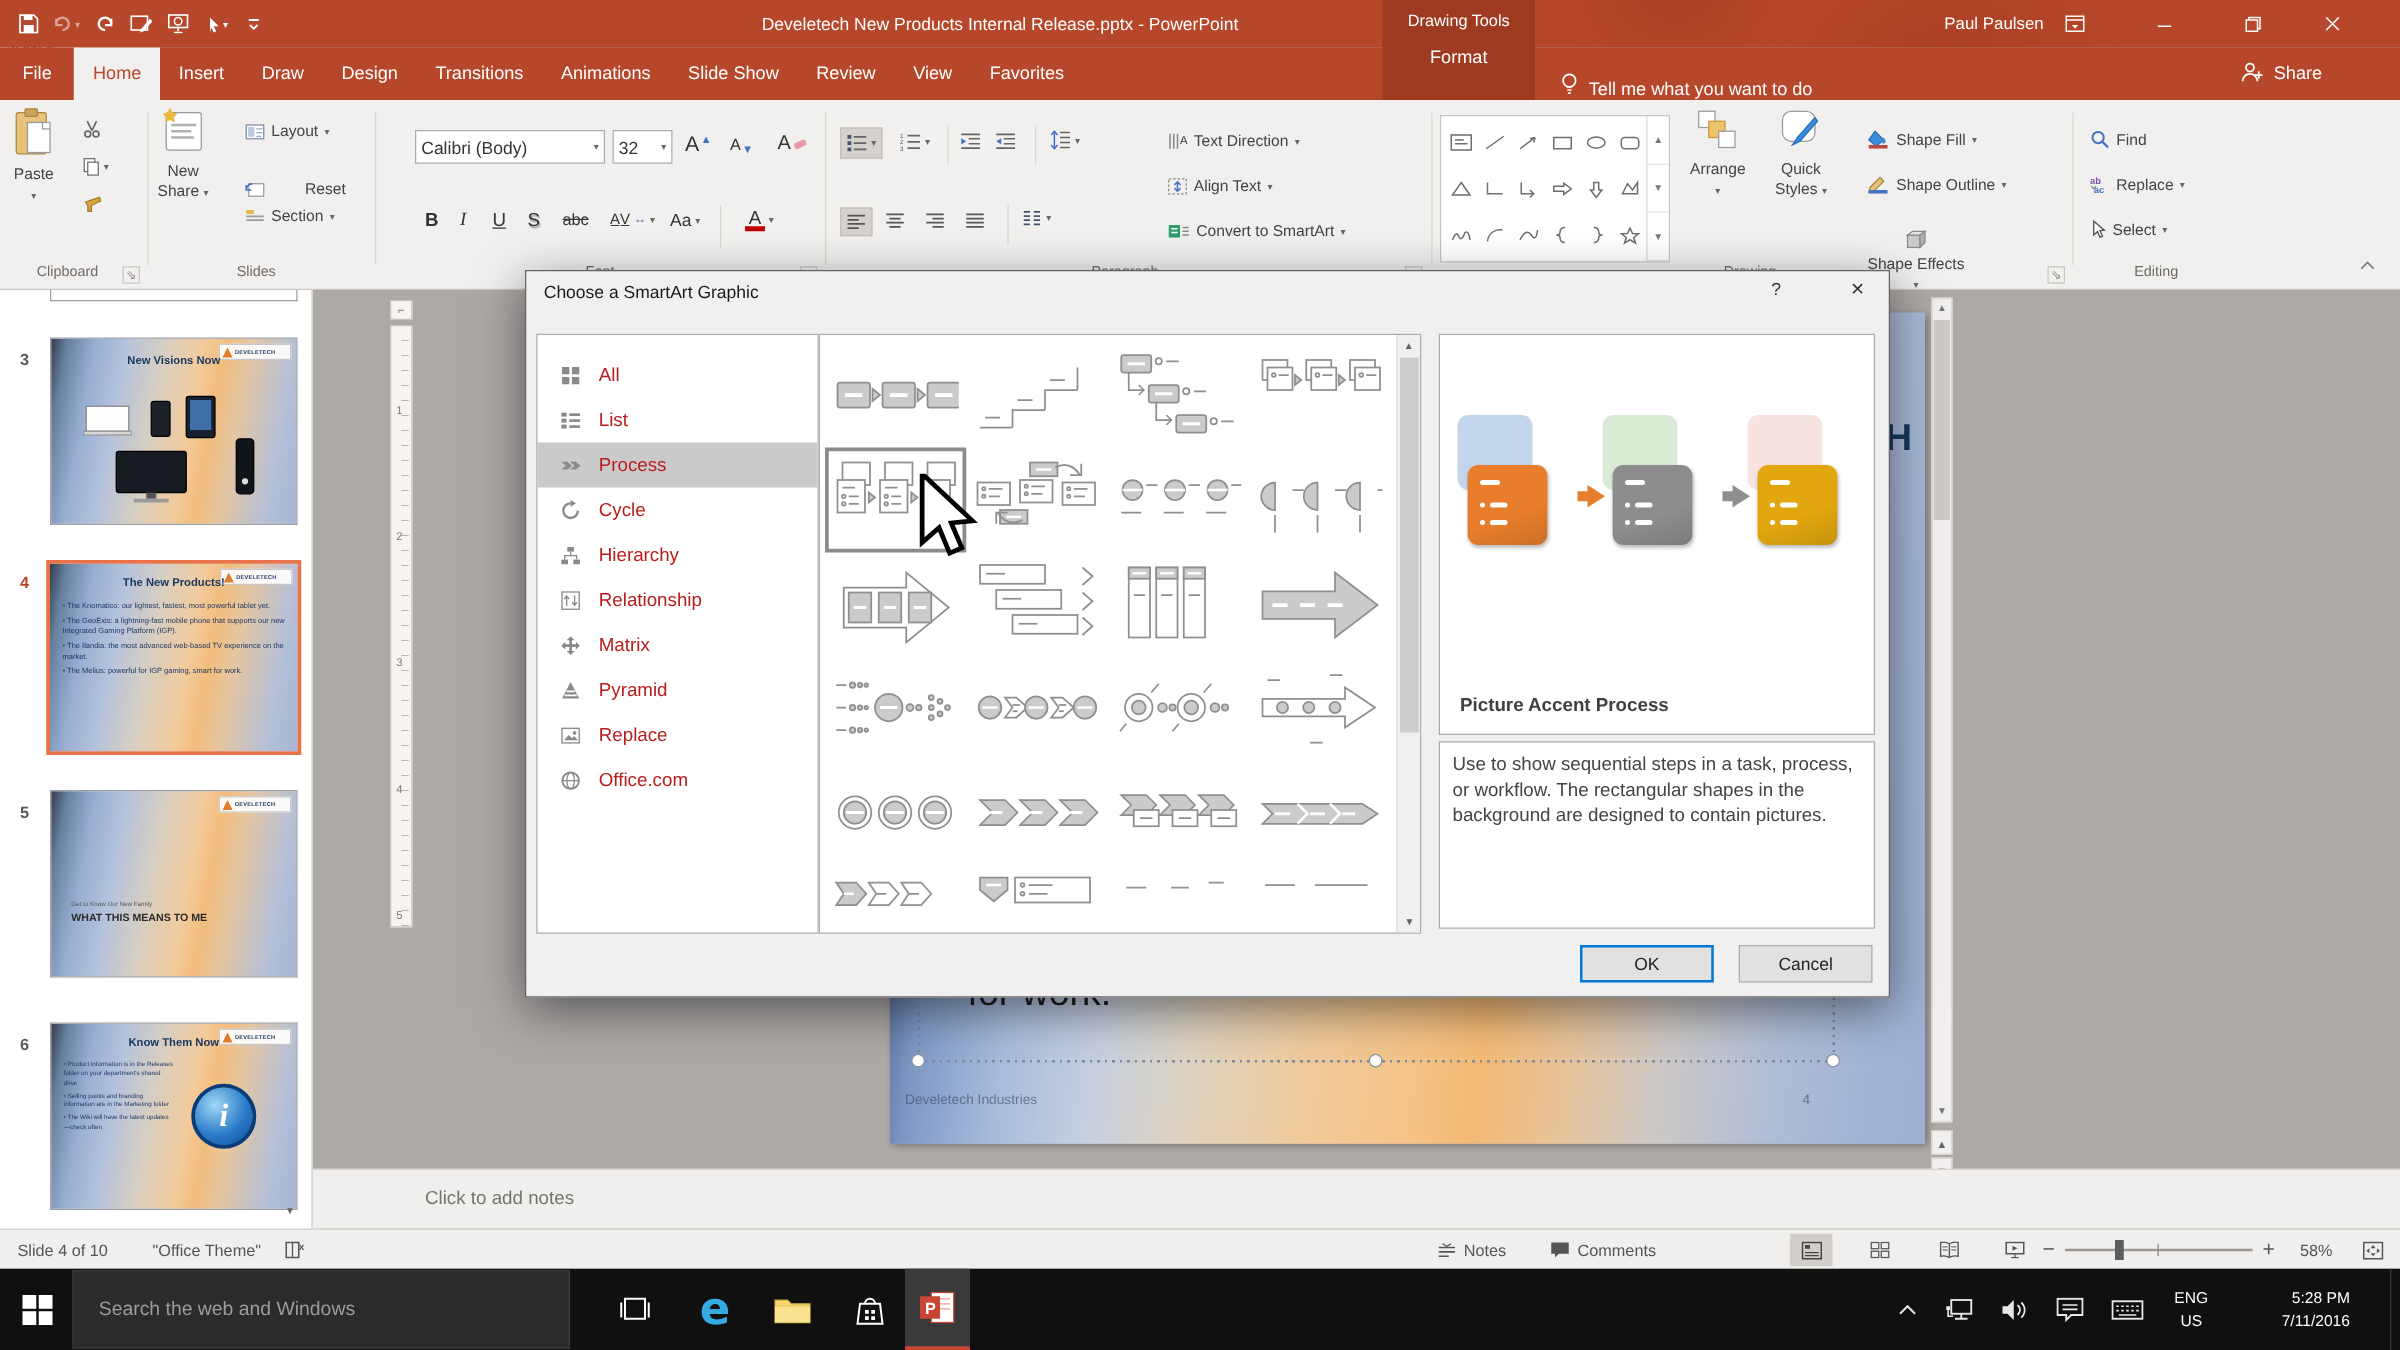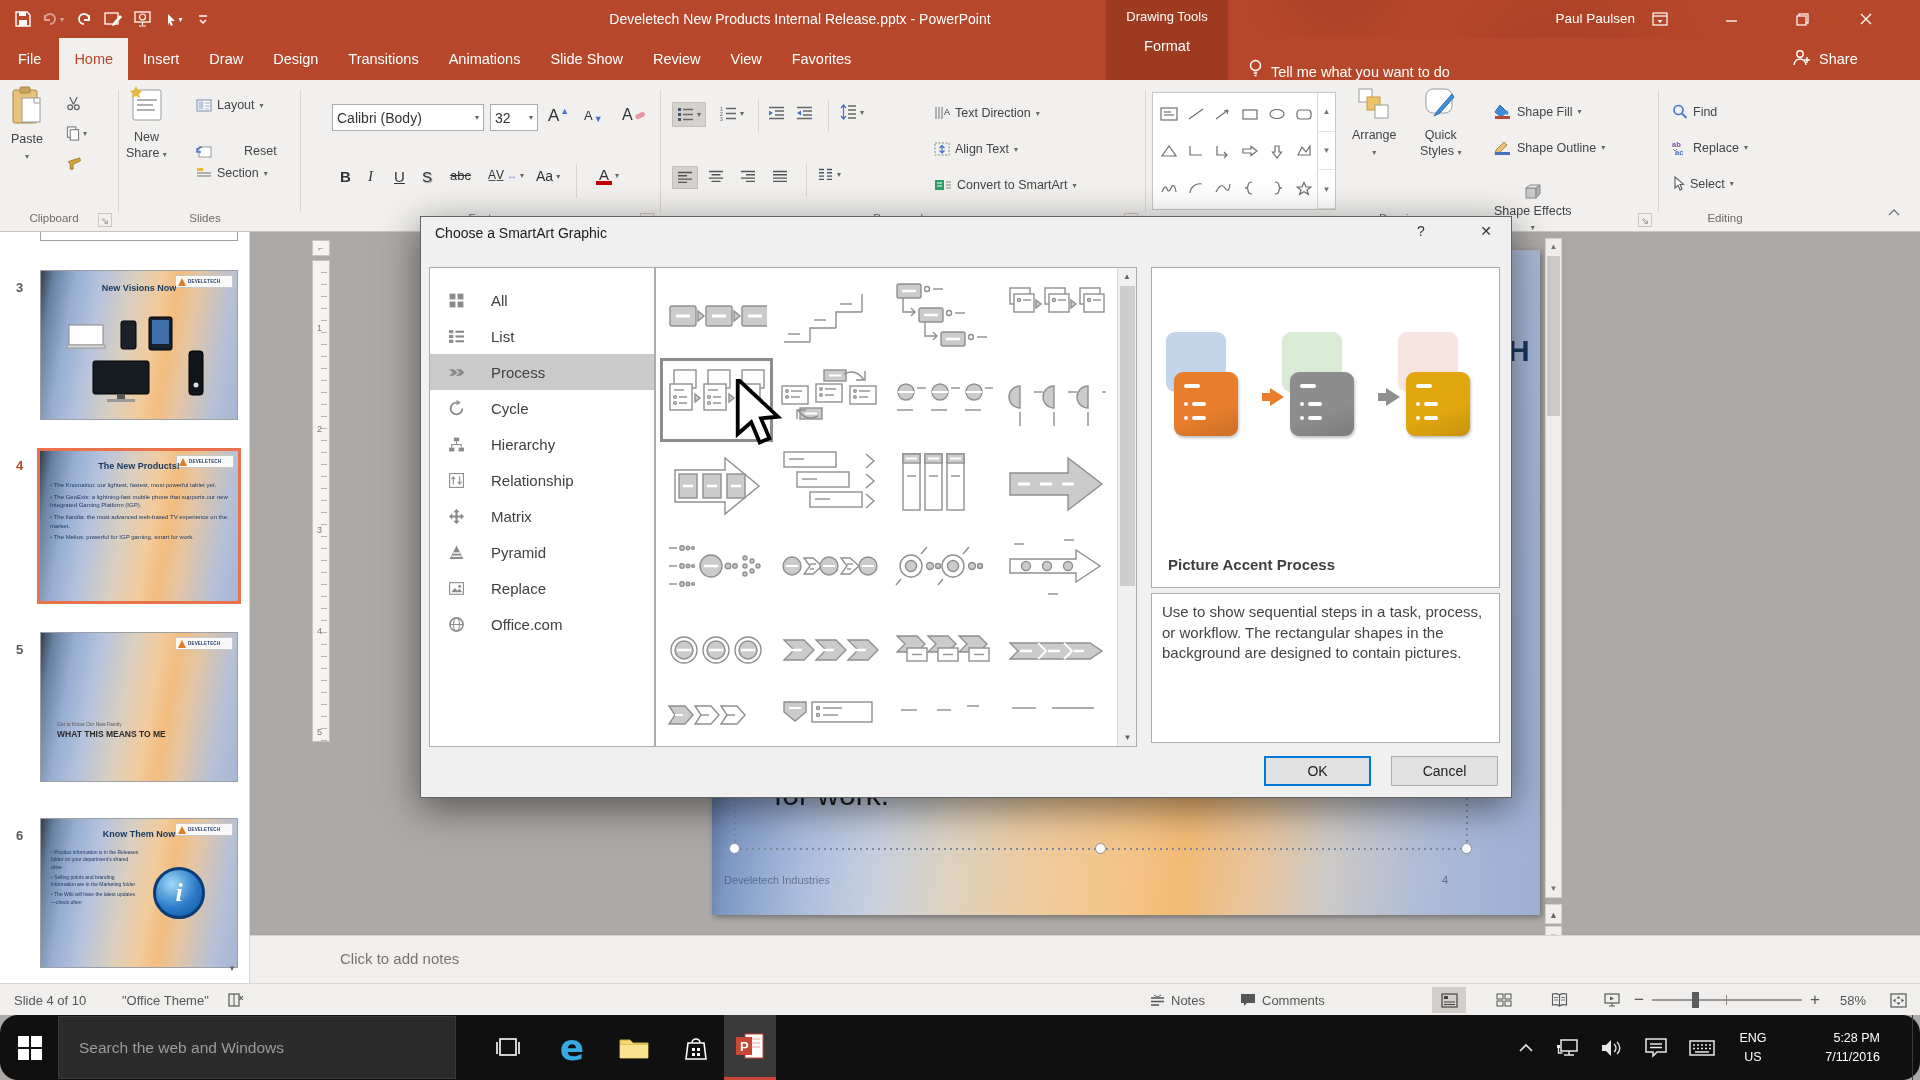--- a/index.html
+++ b/index.html
@@ -101,21 +101,21 @@
   #notespane { left:0; top:703px; width:1670px; height:48px; background:#F0EFED; border-top:1px solid #D6D3D0; }
   #notespane .ph { position:absolute; left:90px; top:14px; font-size:15px; color:#767470; }
 
   
   #dialog { left:420px; top:216px; width:1092px; height:582px; background:#F0F0F0; border:1px solid #646464;
      box-shadow:0 10px 36px rgba(0,0,0,.5); z-index:50; }
   #dlg-title { position:absolute; left:14px; top:8px; font-size:14px; color:#1a1a1a; }
   #dlg-help { position:absolute; left:986px; top:6px; width:28px; height:22px; text-align:center; font-size:14px; color:#333; }
   #dlg-close { position:absolute; left:1050px; top:6px; width:30px; height:22px; text-align:center; font-size:14px; color:#333; }
   #dlg-cats { position:absolute; left:8px; top:50px; width:226px; height:480px; background:#fff; border:1px solid #ABABAB; padding-top:14px;}
-  .catrow { height:36px; display:flex; align-items:center; gap:26px; padding-left:18px; font-size:15px; color:#404040; }
+  .catrow { height:36px; display:flex; align-items:center; gap:14px; padding-left:18px; font-size:15px; color:#b91c1c; }
   .catrow.sel { background:#CACACA; }
   .cat-icon { width:17px; height:17px; display:flex; }
   #dlg-gallery { position:absolute; left:234px; top:50px; width:482px; height:480px; background:#fff; border:1px solid #ABABAB; overflow:hidden; }
   #gal-grid { position:absolute; left:4px; top:0; width:456px; display:grid; grid-template-columns:repeat(4,113px); grid-auto-rows:84px; padding-top:6px;}
   .gcell { display:flex; align-items:center; justify-content:center; position:relative; }
   .gcell svg { width:100px; height:72px; }
   .gcell.sel { border:3px solid #8C8C8C; background:#fff; box-shadow:inset 0 0 0 2px #fff; }
   .gcell svg .f { fill:#CBCBCB; stroke:#8F8F8F; stroke-width:1.4; }
   .gcell svg .w { fill:#FFFFFF; stroke:#8F8F8F; stroke-width:1.4; }
   .gcell svg .l { fill:none; stroke:#8F8F8F; stroke-width:1.4; }
@@ -143,21 +143,21 @@
   
   #statusbar { left:0; top:983px; width:1920px; height:32px; background:#F0EFED; border-top:1px solid #D8D5D2; font-size:13px; color:#555; z-index:2;}
   #statusbar .sitem { position:absolute; top:0; height:32px; display:flex; align-items:center; gap:6px; }
   .viewbtn { position:absolute; top:3px; width:34px; height:26px; display:flex; align-items:center; justify-content:center; }
   .viewbtn.sel { background:#D2CFCB; }
   #zoomtrack { position:absolute; left:1652px; top:15px; width:150px; height:2px; background:#9a9794; }
   #zoomthumb { position:absolute; left:1692px; top:8px; width:7px; height:16px; background:#5c5c5c; }
   #zoomtick { position:absolute; left:1726px; top:11px; width:1px; height:10px; background:#8a8784; }
 
   
-  #taskbar { left:0; top:1015px; width:1920px; height:65px; background:#101010; z-index:3;border-radius:18px; }
+  #taskbar { left:0; top:1015px; width:1920px; height:65px; background:#101010; z-index:3; }
   #tb-search { position:absolute; left:58px; top:1px; width:398px; height:63px; background:#2B2B2B; border:1px solid #3a3a3a;
      display:flex; align-items:center; padding-left:20px; font-size:15.5px; color:#9C9C9C; }
   .tbicon { position:absolute; top:0; width:52px; height:65px; display:flex; align-items:center; justify-content:center; }
   .tbicon.active { background:#3A3A3A; border-bottom:3px solid #C74634; }
   .trayicon { position:absolute; top:0; height:65px; display:flex; align-items:center; justify-content:center; width:40px; color:#E8E8E8; }
   #tb-lang { position:absolute; left:1730px; top:0; height:65px; width:46px; display:flex; flex-direction:column; align-items:center; justify-content:center; color:#fff; font-size:12.5px; line-height:1.5; }
   #tb-clock { position:absolute; left:1786px; top:0; height:65px; width:94px; display:flex; flex-direction:column; align-items:flex-end; justify-content:center; color:#fff; font-size:12.5px; line-height:1.5; }
   #tb-desk { position:absolute; left:1912px; top:0; width:8px; height:65px; border-left:1px solid #3a3a3a; }
 </style>
 </head>

